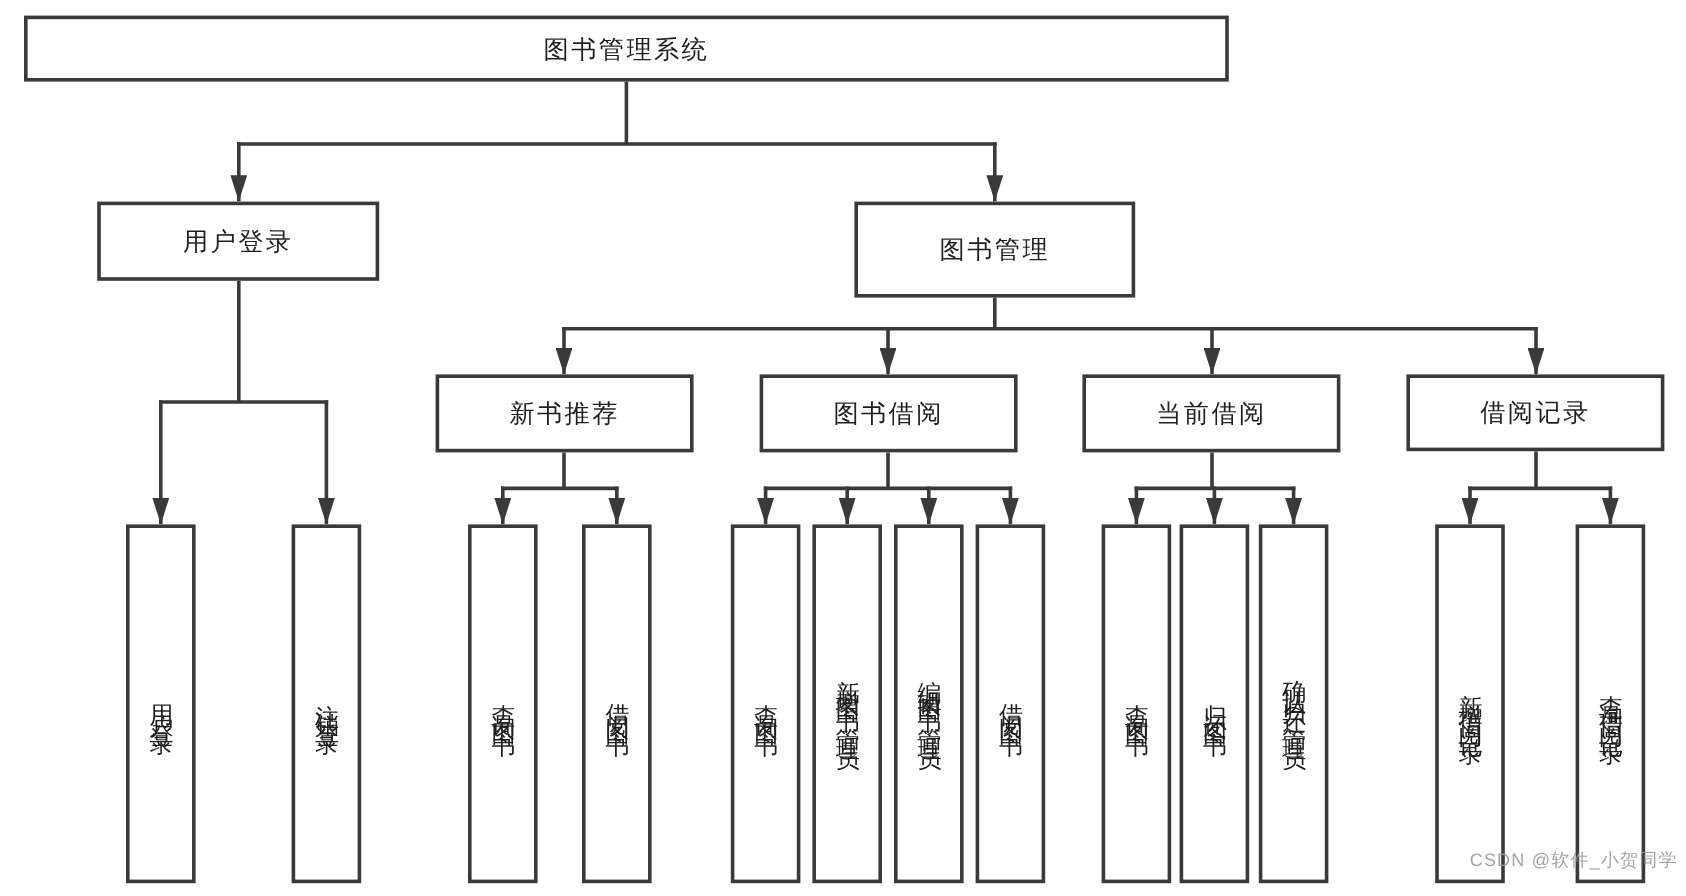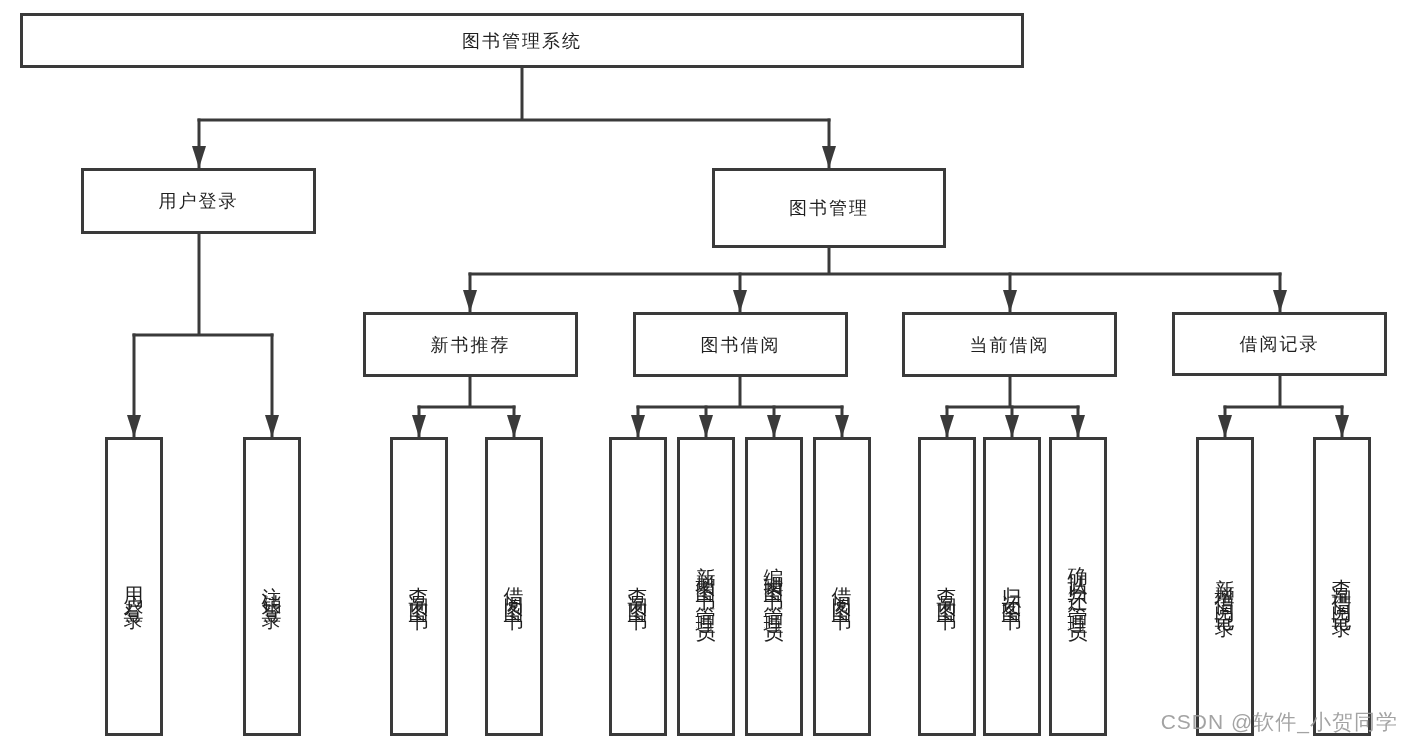--- a/index.html
+++ b/index.html
@@ -5,27 +5,27 @@
   html,body{margin:0;padding:0;background:#ffffff;}
   .canvas{
     position:relative;width:1405px;height:747px;background:#ffffff;
     font-family:"Liberation Sans","DejaVu Sans",sans-serif;overflow:hidden;
   }
   .connectors{position:absolute;left:0;top:0;width:1405px;height:747px;}
   .box{
     position:absolute;box-sizing:border-box;border:3px solid #3a3a3a;background:#ffffff;
     display:flex;align-items:center;justify-content:center;color:#1f1f1f;
   }
-  .hbox{font-size:18px;letter-spacing:2px;}
+  .hbox{font-size:21px;letter-spacing:2px;}
   .vbox{
     writing-mode:vertical-rl;text-orientation:mixed;
     font-size:20px;letter-spacing:8px;line-height:1;
   }
   .watermark{
-    position:absolute;right:7px;top:708px;font-size:21px;letter-spacing:1px;
+    position:absolute;right:7px;top:708px;font-size:15px;letter-spacing:1px;
     color:#9a9a9a;opacity:0.9;white-space:nowrap;
   }
 </style>
 </head>
 <body>
 
 <div class="canvas">
 
   <svg class="connectors" width="1405" height="747" viewBox="0 0 1405 747" xmlns="http://www.w3.org/2000/svg">
     <defs>

